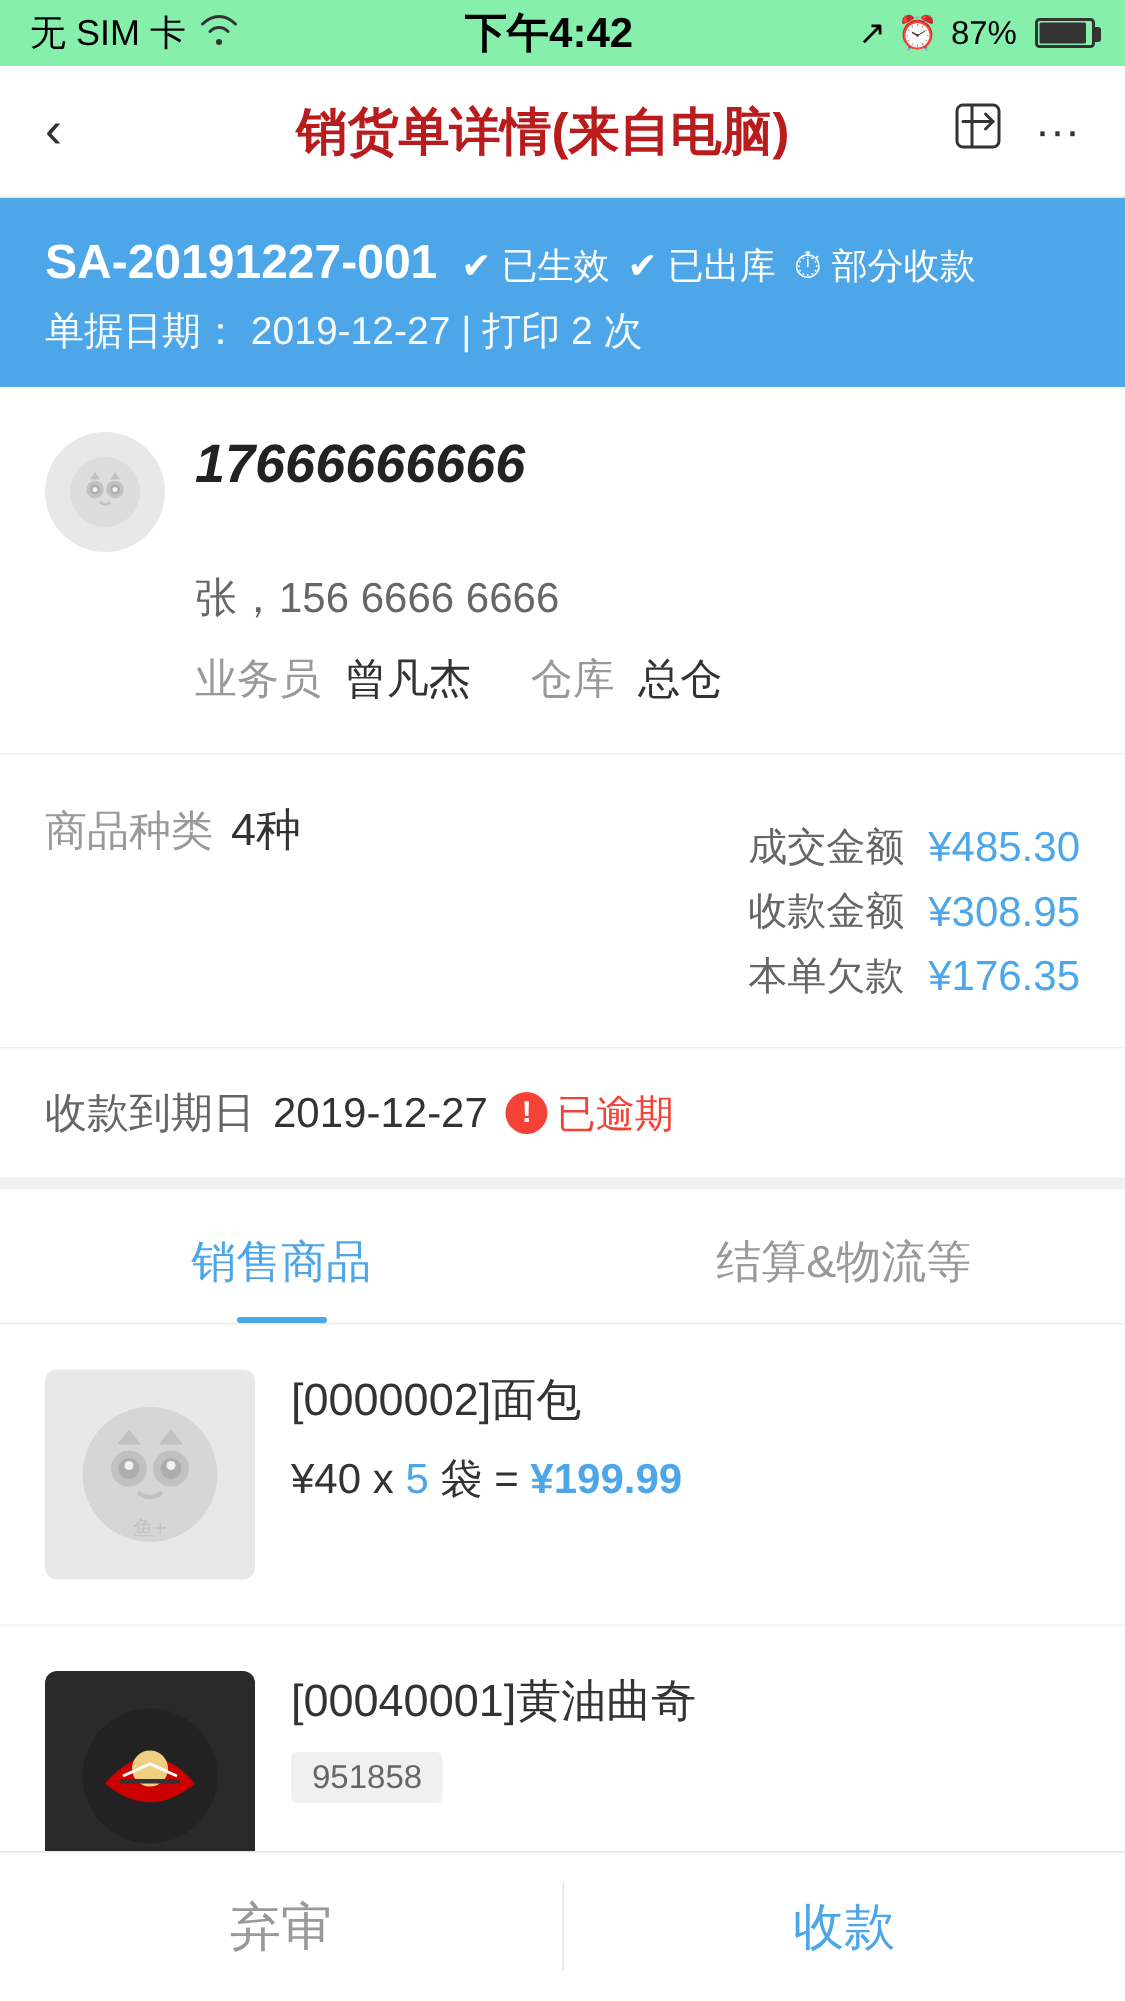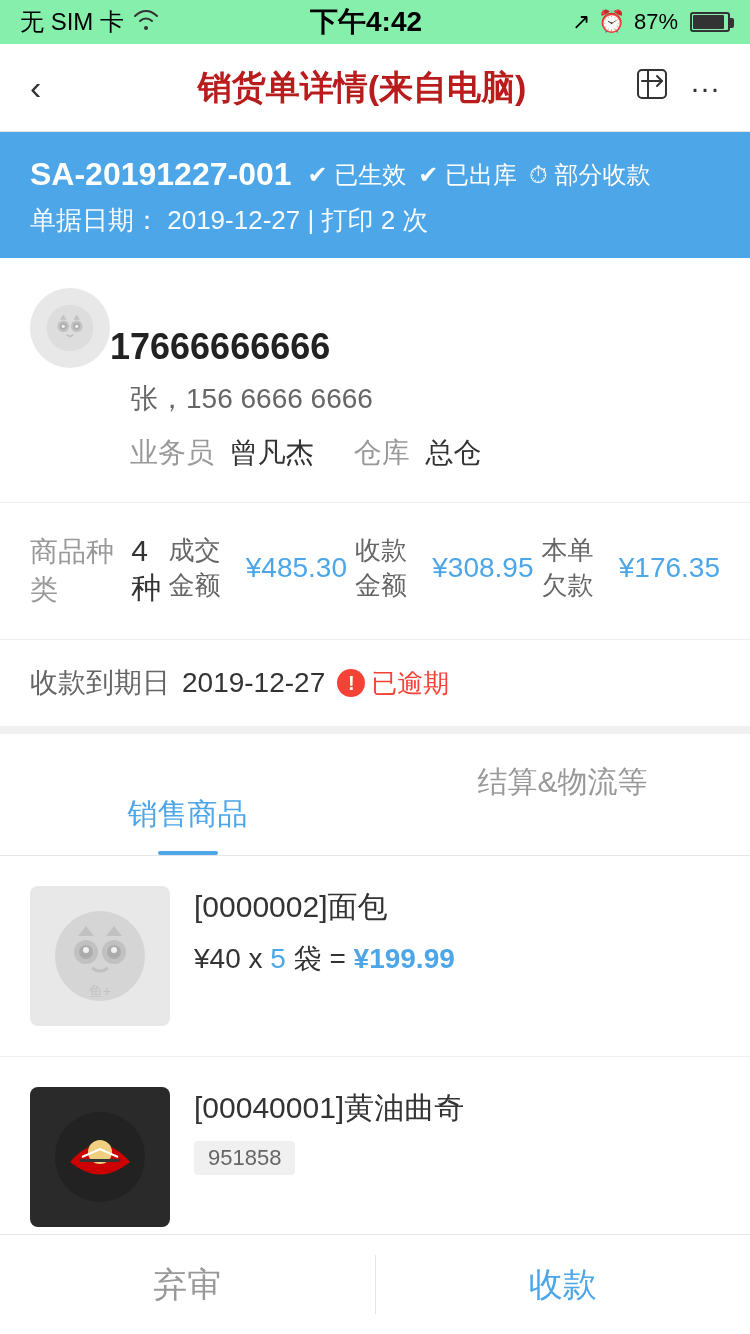--- a/index.html
+++ b/index.html
@@ -85,21 +85,21 @@
       cursor: pointer;
     }
 
     
     .order-header {
       background: #4DA6E8;
       padding: 24px 30px 20px;
     }
     .order-header-top {
       display: flex;
-      align-items: center;
+      align-items: flex-end;
       gap: 16px;
       margin-bottom: 10px;
     }
     .order-id {
       font-size: 32px;
       font-weight: 700;
       color: #fff;
     }
     .status-badges {
       display: flex;
@@ -120,22 +120,24 @@
     }
 
     
     .customer-section {
       background: #fff;
       padding: 30px;
       border-bottom: 1px solid #eee;
     }
     .customer-top {
       display: flex;
-      align-items: flex-end;
+      align-items: flex-start;
+      gap: 20px;
       margin-bottom: 12px;
+      font-style: italic;
     }
     .avatar {
       width: 80px; height: 80px;
       border-radius: 50%;
       background: #e8e8e8;
       display: flex;
       align-items: center;
       justify-content: center;
       overflow: hidden;
       flex-shrink: 0;
@@ -176,23 +178,24 @@
       display: flex;
       align-items: center;
       font-size: 28px;
       color: #333;
       gap: 12px;
     }
     .stats-label { color: #999; }
     .stats-value { color: #333; font-size: 30px; }
     .stats-right {
       display: flex;
-      flex-direction: row;
+      flex-direction: column;
       align-items: flex-end;
       gap: 8px;
+      margin-top: 14px;
     }
     .stat-row {
       display: flex;
       align-items: center;
       gap: 16px;
       font-size: 26px;
     }
     .stat-row-label { color: #666; }
     .stat-row-value { color: #4DA6E8; font-size: 28px; font-weight: 500; }
 
@@ -237,21 +240,20 @@
       flex: 1;
       text-align: center;
       padding: 28px 0 20px;
       font-size: 30px;
       cursor: pointer;
       position: relative;
       color: #999;
     }
     .tab.active {
       color: #4DA6E8;
-      margin-top: 32px;
     }
     .tab.active::after {
       content: '';
       position: absolute;
       bottom: 0; left: 50%;
       transform: translateX(-50%);
       width: 60px; height: 4px;
       background: #4DA6E8;
       border-radius: 2px;
     }

